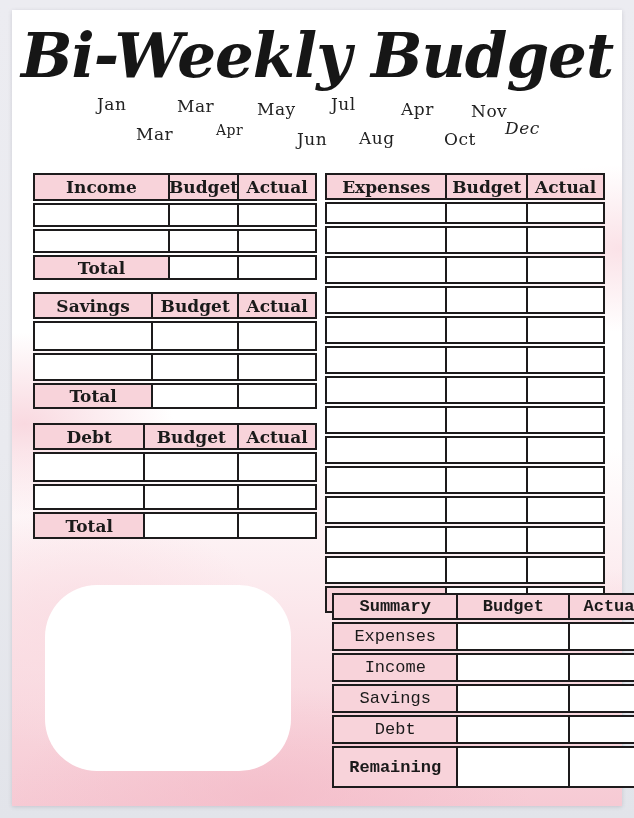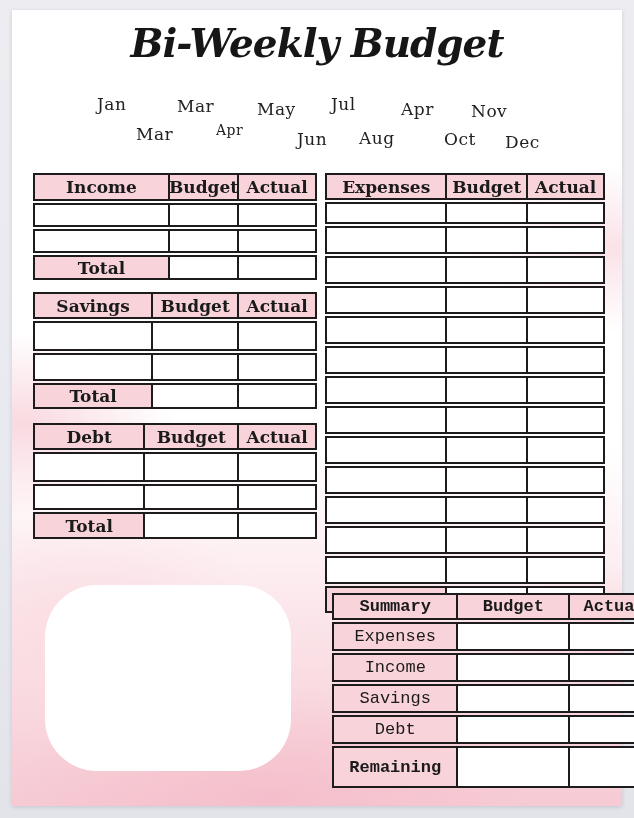--- a/index.html
+++ b/index.html
@@ -20,21 +20,21 @@
       radial-gradient(55% 18% at 42% 99%, rgba(243,183,197,0.6) 0%, rgba(243,183,197,0) 78%),
       radial-gradient(40% 20% at 12% 78%, rgba(250,219,225,0.8) 0%, rgba(250,219,225,0) 75%),
       linear-gradient(180deg, rgba(255,255,255,0) 55%, rgba(249,216,223,0.45) 70%, rgba(246,199,209,0.8) 92%, rgba(245,196,207,0.9) 100%),
       #ffffff;
     box-shadow:0 1px 4px rgba(60,60,80,0.18);
   }
 
   .title {
     position:absolute; left:0; top:12px; width:100%;
     text-align:center; font-family:"DejaVu Serif", serif;
-    font-style:italic; font-weight:bold; font-size:39px; line-height:1.1;
+    font-style:italic; font-weight:bold; font-size:61px; line-height:1.1;
     letter-spacing:-1px; color:#161616;
   }
 
   .month { position:absolute; font-size:17px; color:#222; letter-spacing:0.5px; }
   .month.small { font-size:14px; }
 
   
   .ptable { position:absolute; }
   .prow {
     display:flex; background:#fff;
@@ -97,21 +97,21 @@
       <span class="month" style="left:124px; top:114px;">Mar</span>
       <span class="month" style="left:165px; top:86px;">Mar</span>
       <span class="month small" style="left:204px; top:112px;">Apr</span>
       <span class="month" style="left:245px; top:89px;">May</span>
       <span class="month" style="left:285px; top:119px;">Jun</span>
       <span class="month" style="left:319px; top:84px;">Jul</span>
       <span class="month" style="left:347px; top:118px;">Aug</span>
       <span class="month" style="left:389px; top:89px;">Apr</span>
       <span class="month" style="left:432px; top:119px;">Oct</span>
       <span class="month" style="left:459px; top:91px;">Nov</span>
-      <span class="month" style="left:493px; top:122px;">Dec</span>
+      <span class="month" style="left:493px; top:108px;font-style:italic;">Dec</span>
     </div>
 
     <div class="ptable t-income">
       <div class="prow head">
         <div class="cell c1 pink bold">Income</div>
         <div class="cell c2 pink bold">Budget</div>
         <div class="cell c3 pink bold">Actual</div>
       </div>
       <div class="prow r">
         <div class="cell c1"></div>

